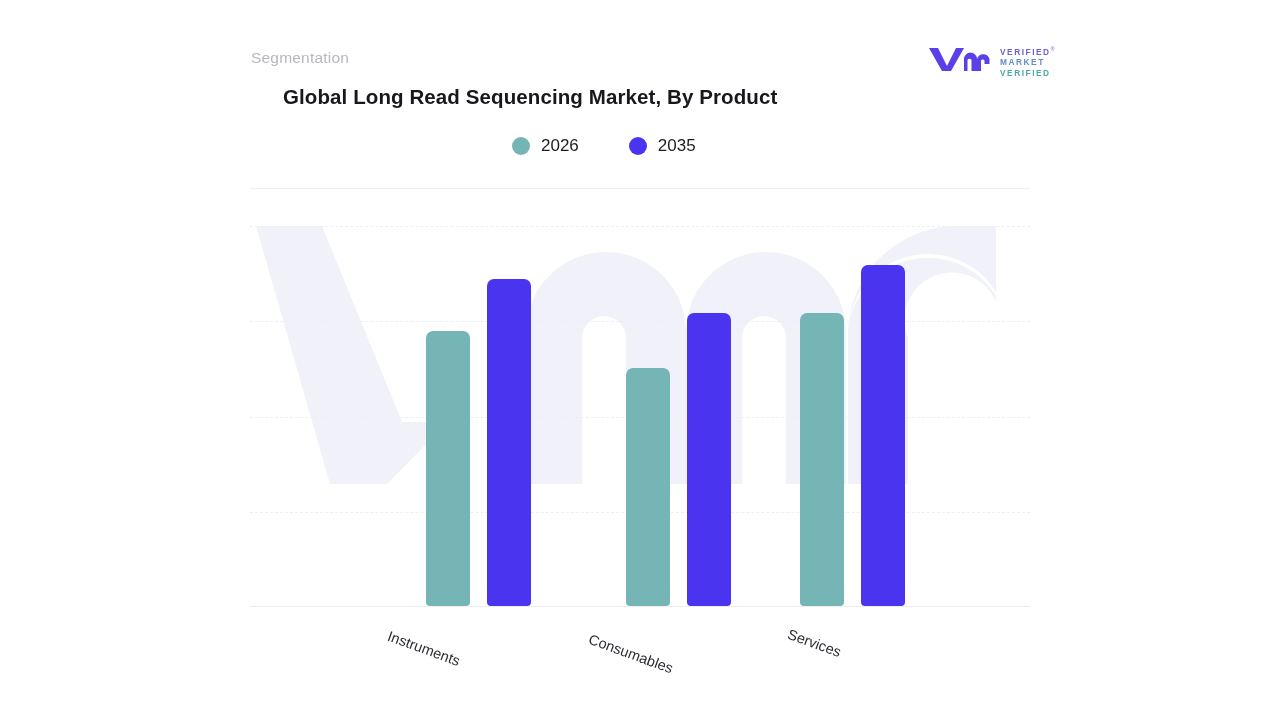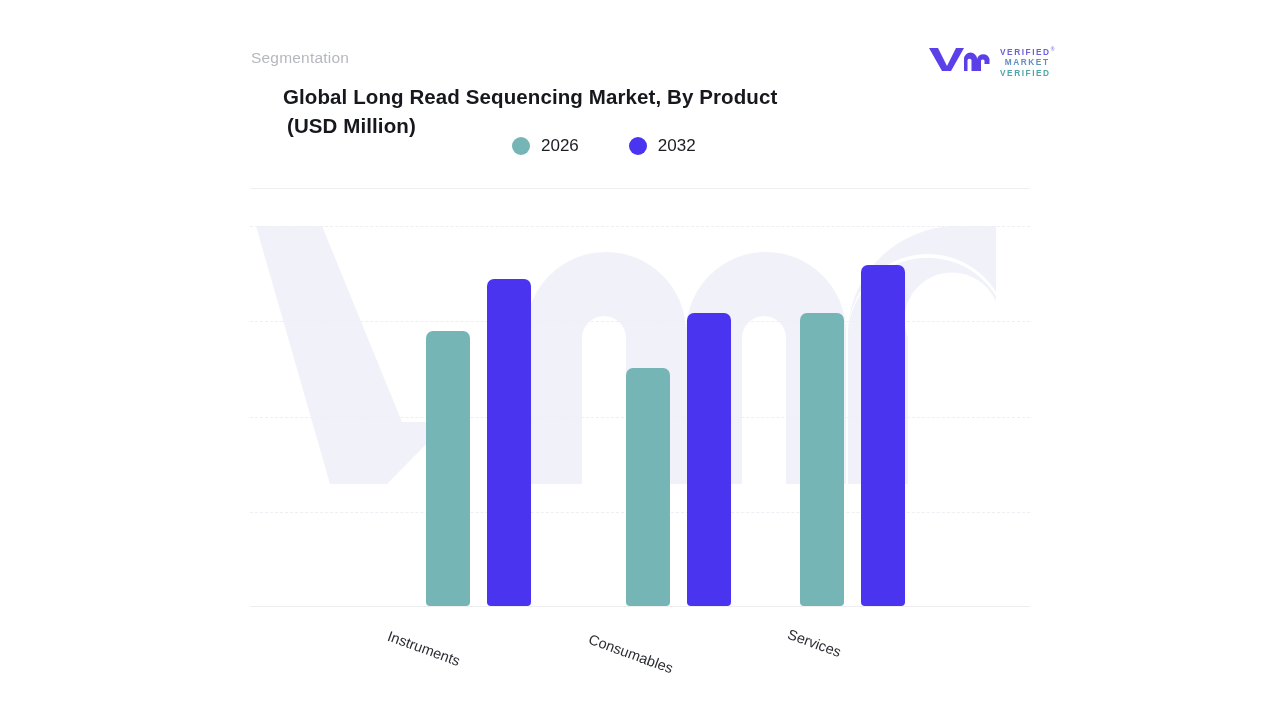--- a/index.html
+++ b/index.html
@@ -56,21 +56,21 @@
   .logo-text {
     position: absolute;
     left: 72px; top: 0px;
     font-size: 8.3px;
     font-weight: bold;
     letter-spacing: 1.55px;
     line-height: 10.6px;
     white-space: nowrap;
   }
   .logo-text .l1 { color: #6d5fd6; }
-  .logo-text .l2 { color: #5f8ec0; text-align: center; }
+  .logo-text .l2 { color: #5f8ec0; }
   .logo-text .l3 { color: #4fa6a8; }
   .logo-text .reg {
     font-size: 5px;
     vertical-align: super;
     color: #8f86dd;
     letter-spacing: 0;
   }
 
   
   .legend {
@@ -138,21 +138,20 @@
 </style>
 </head>
 <body>
 
 <div class="slide">
 
   <div class="kicker">Segmentation</div>
 
   <div class="title">
     <span>Global Long Read Sequencing Market, By Product</span>
-    <span class="line2">(USD Million)</span>
   </div>
 
   <div class="logo">
     <svg class="logo-mark" viewBox="0 0 62 26">
       <path d="M1 2 L10 2 L19 20 L28 2 L36 2 L23 25 L14 25 Z" fill="#5b3fe8"></path>
       <path d="M36 25 L36 13 A6.5 6.5 0 0 1 49 13 L49 25 L43.5 25 L43.5 14 A2.2 2.2 0 0 0 39.5 14 L39.5 25 Z" fill="#5b3fe8"></path>
       <path d="M49 25 L49 13 A6.5 6.5 0 0 1 61.5 13 L61.5 18 L56.5 18 L56.5 14.5 A2 2 0 0 0 53 14.5 L53 25 Z" fill="#5b3fe8"></path>
     </svg>
     <div class="logo-text">
       <div class="l1"><span>VERIFIED</span><span class="reg">®</span></div>
@@ -161,21 +160,21 @@
     </div>
   </div>
 
   <div class="legend">
     <div class="legend-item">
       <span class="legend-dot" style="background:#76b5b5"></span>
       <span class="legend-label">2026</span>
     </div>
     <div class="legend-item">
       <span class="legend-dot" style="background:#4a34f0"></span>
-      <span class="legend-label">2032</span>
+      <span class="legend-label">2035</span>
     </div>
   </div>
 
   <div class="chart">
     <div class="frame-top"></div>
 
     <svg class="watermark" viewBox="0 0 748 258" preserveAspectRatio="none">
       <path d="M4 0 L70 0 L150 196 L196 196 L135 258 L78 258 Z" fill="#f1f2f9"></path>
       <path d="M274 258 L274 106 A80 80 0 0 1 434 106 L434 258 L374 258 L374 112 A22 22 0 0 0 330 112 L330 258 Z" fill="#f1f2f9"></path>
       <path d="M434 258 L434 106 A80 80 0 0 1 594 106 L594 258 L534 258 L534 112 A22 22 0 0 0 490 112 L490 258 Z" fill="#f1f2f9"></path>

